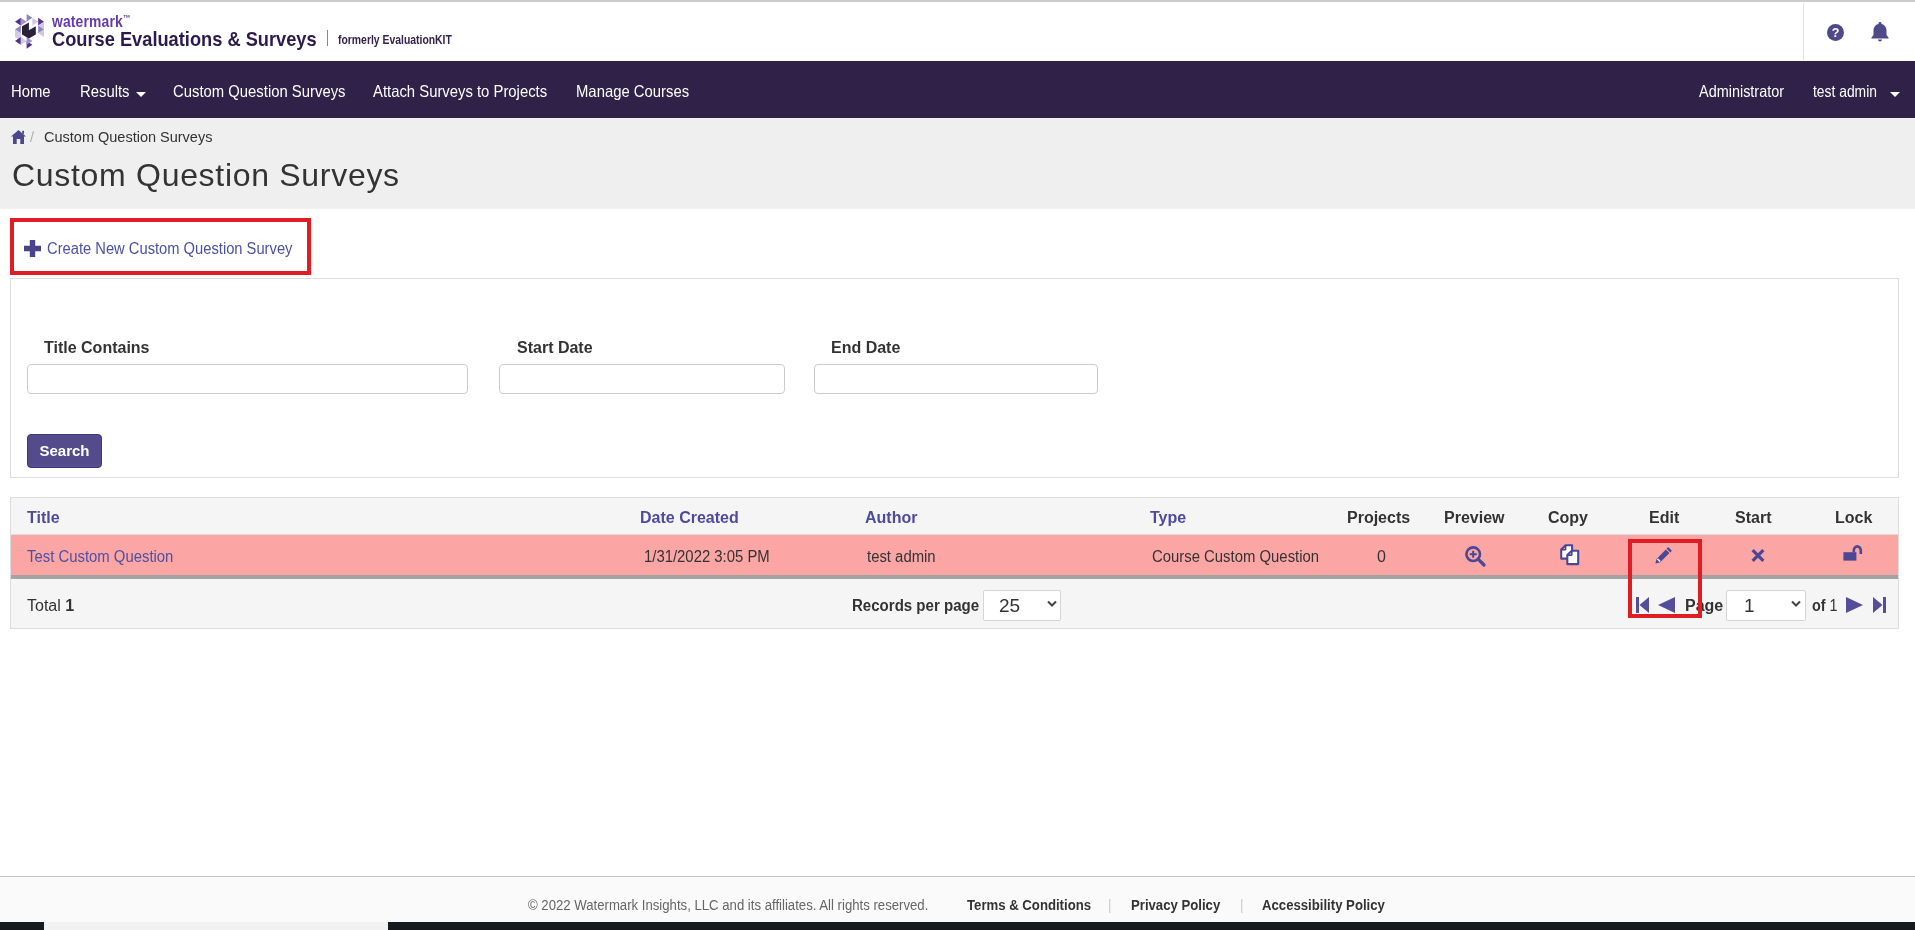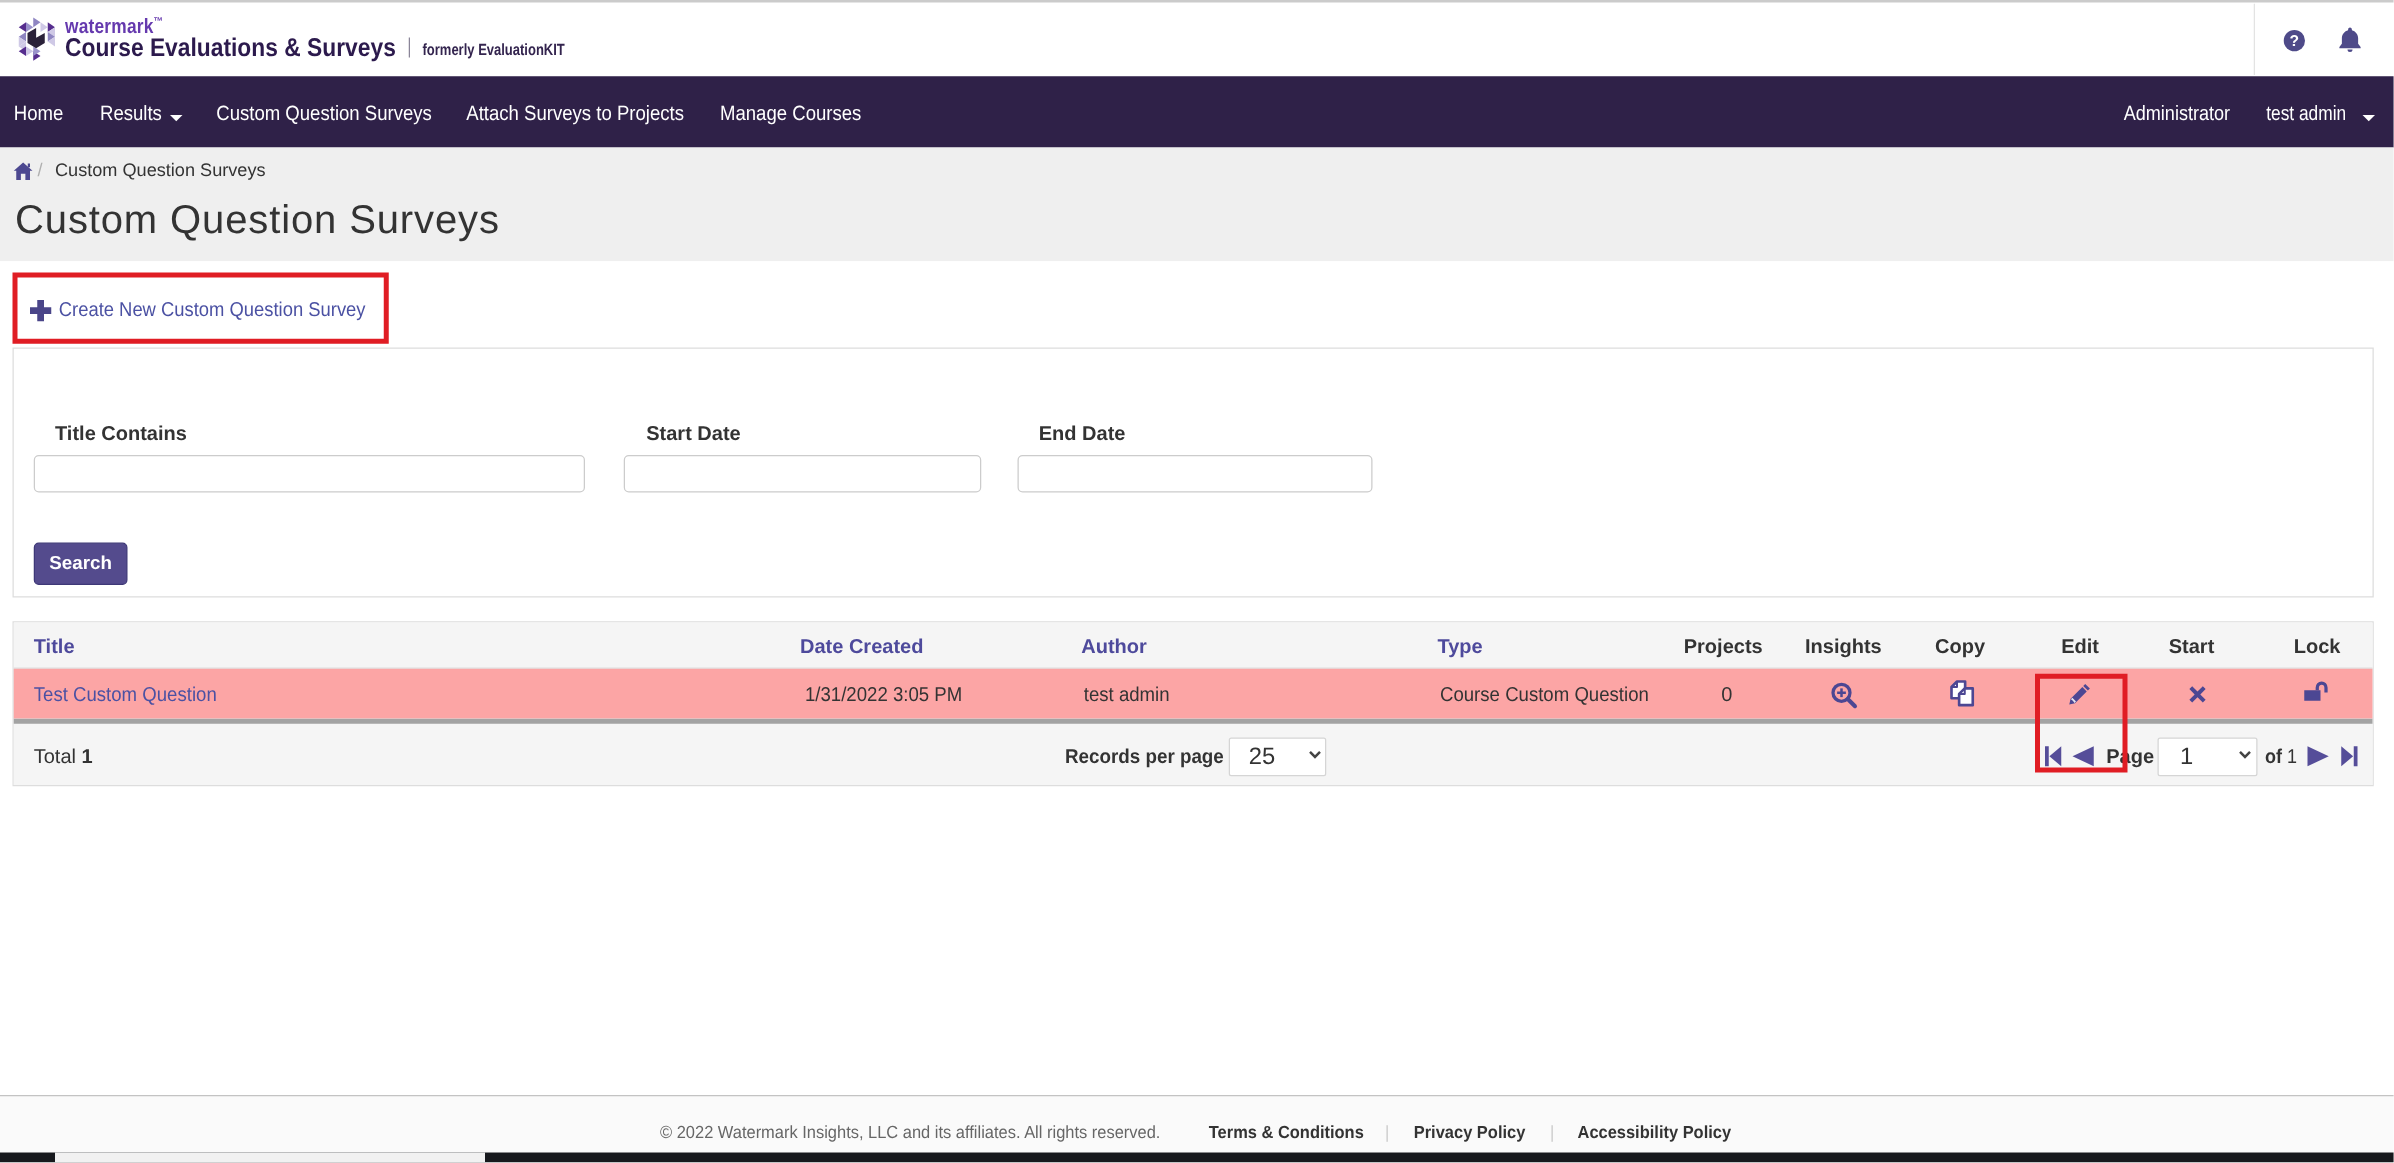--- a/index.html
+++ b/index.html
@@ -144,21 +144,21 @@
     <div id="sbtn">Search</div>
   </div>
 
   <div class="panel" id="tpanel">
     <div id="thead2">
       <div class="th pur" style="left:16px">Title</div>
       <div class="th pur" style="left:629px">Date Created</div>
       <div class="th pur" style="left:854px">Author</div>
       <div class="th pur" style="left:1139px">Type</div>
       <div class="th drk" style="left:1336px">Projects</div>
-      <div class="th drk" style="left:1433px">Insights</div>
+      <div class="th drk" style="left:1433px">Preview</div>
       <div class="th drk" style="left:1537px">Copy</div>
       <div class="th drk" style="left:1638px">Edit</div>
       <div class="th drk" style="left:1724px">Start</div>
       <div class="th drk" style="left:1824px">Lock</div>
     </div>
     <div id="trow">
       <div class="td" style="left:16px;color:#4b51a3">Test Custom Question</div>
       <div class="td" style="left:633px">1/31/2022 3:05 PM</div>
       <div class="td" style="left:856px">test admin</div>
       <div class="td" style="left:1141px">Course Custom Question</div>

